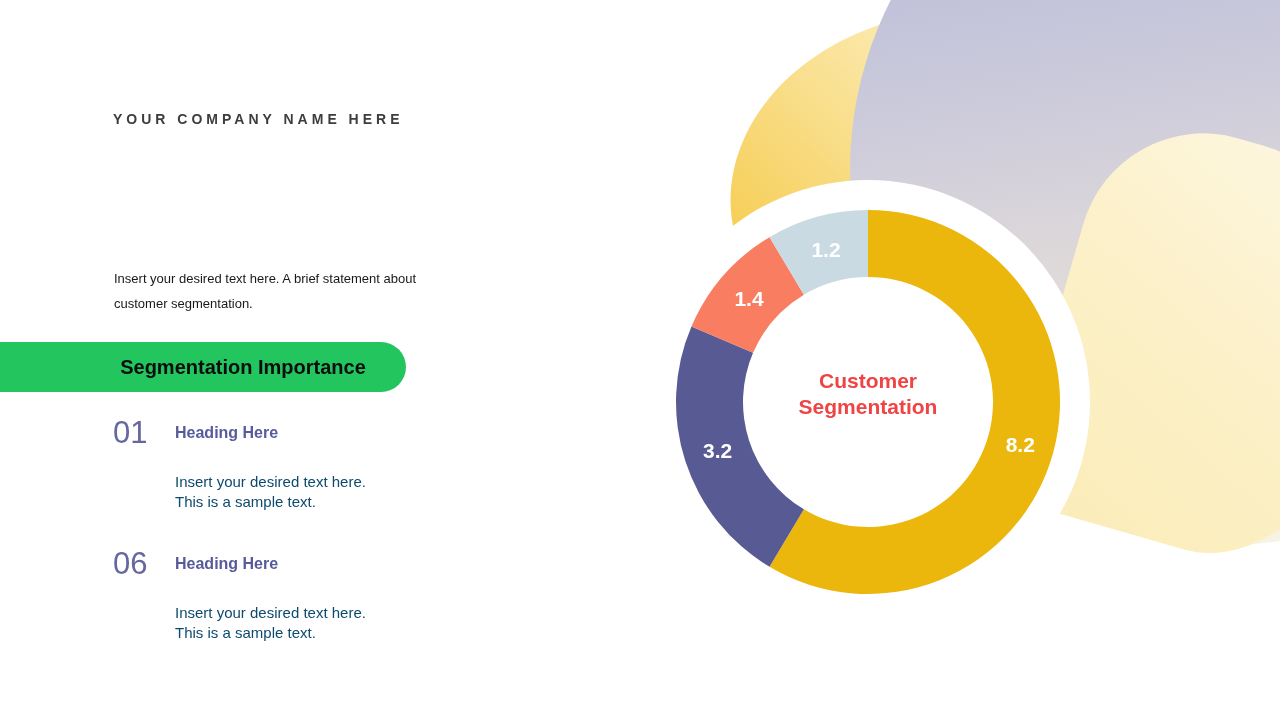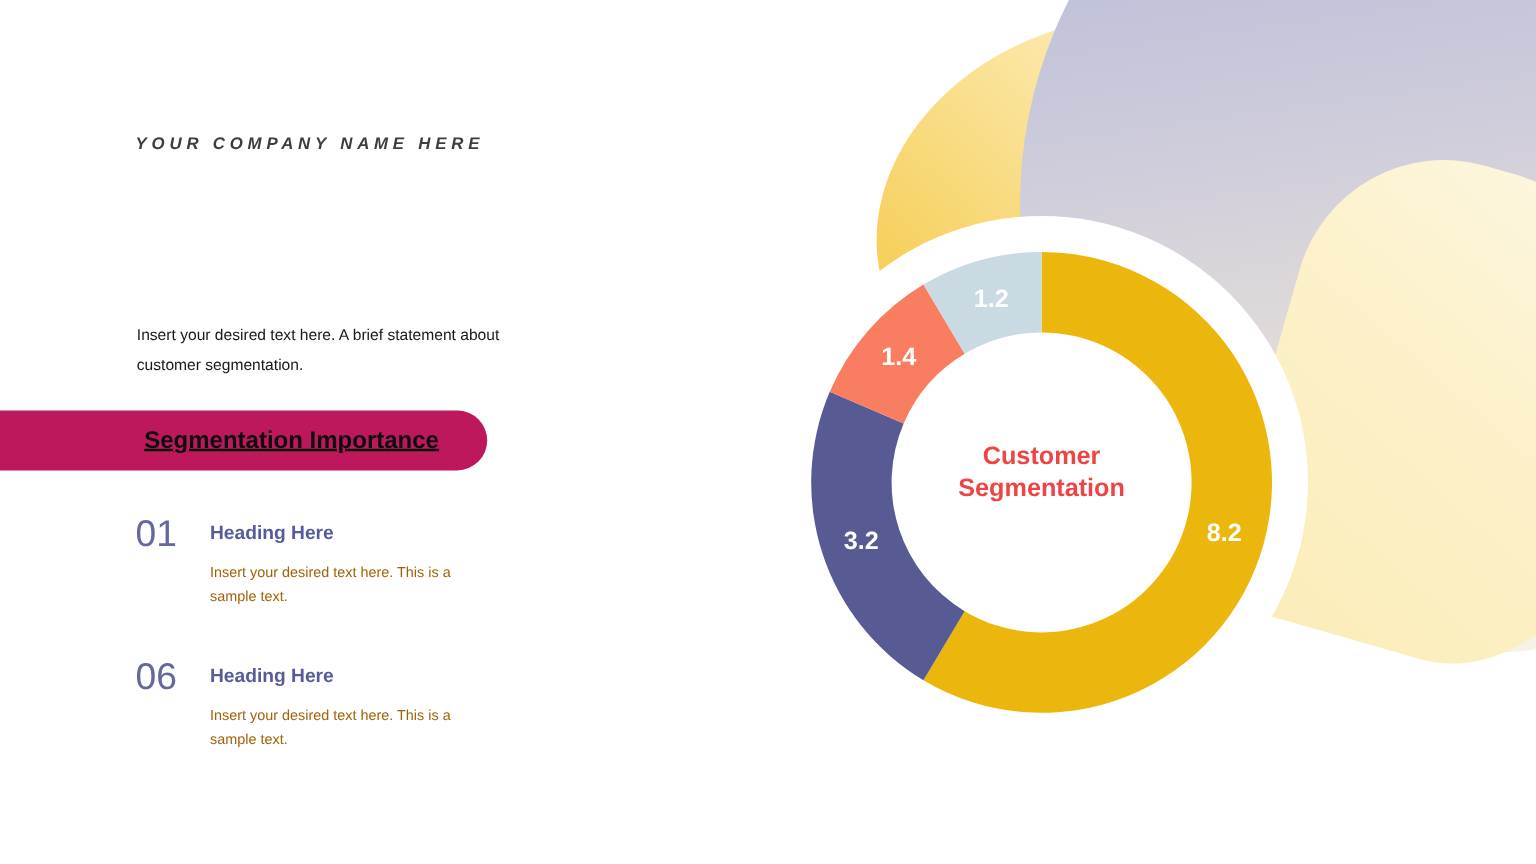--- a/index.html
+++ b/index.html
@@ -78,21 +78,20 @@
   }
 
   
   .company-name {
     position: absolute;
     left: 113px; top: 111px;
     font-size: 14px;
     font-weight: 600;
     letter-spacing: 4px;
     color: #3d3d3d;
-    font-style: italic;
   }
 
   .slide-title {
     position: absolute;
     left: 111px; top: 139px;
     width: 515px;
     font-size: 41px;
     line-height: 51px;
     font-weight: 800;
     color: #575a9b;
@@ -104,63 +103,62 @@
     width: 356px;
     font-size: 13px;
     line-height: 25px;
     color: #191919;
   }
 
   .banner-pill {
     position: absolute;
     left: 0; top: 342px;
     width: 406px; height: 50px;
-    background: #be185d;
+    background: #22c55e;
     border-radius: 0 25px 25px 0;
     display: flex;
     align-items: center;
     justify-content: center;
     padding-left: 80px;
-    text-decoration: underline;
   }
   .banner-pill .banner-label {
     font-size: 20px;
     font-weight: 700;
     color: #0d0d0d;
   }
 
   .list-item {
     position: absolute;
     left: 113px;
     display: flex;
   }
-  .list-item.item-1 { top: 428px; }
+  .list-item.item-1 { top: 416px; }
   .list-item.item-2 { top: 547px; }
 
   .item-number {
     width: 62px;
     flex: 0 0 62px;
     font-size: 31px;
     line-height: 34px;
     font-weight: 400;
     color: #6467a0;
   }
   .item-heading {
     font-size: 16px;
     line-height: 26px;
     font-weight: 700;
     color: #575a9b;
     margin-top: 4px;
   }
   .item-body {
     width: 218px;
-    margin-top: 9px;
-    font-size: 12px;
+    margin-top: 26px;
+    font-size: 15px;
     line-height: 20px;
-    color: #a16207;
+    color: #0c4a6e;
   }
 </style>
 </head>
 <body>
 
 <div class="slide">
 
   <div class="decor">
     <div class="petal-top"></div>
     <div class="circle-lavender"></div>

